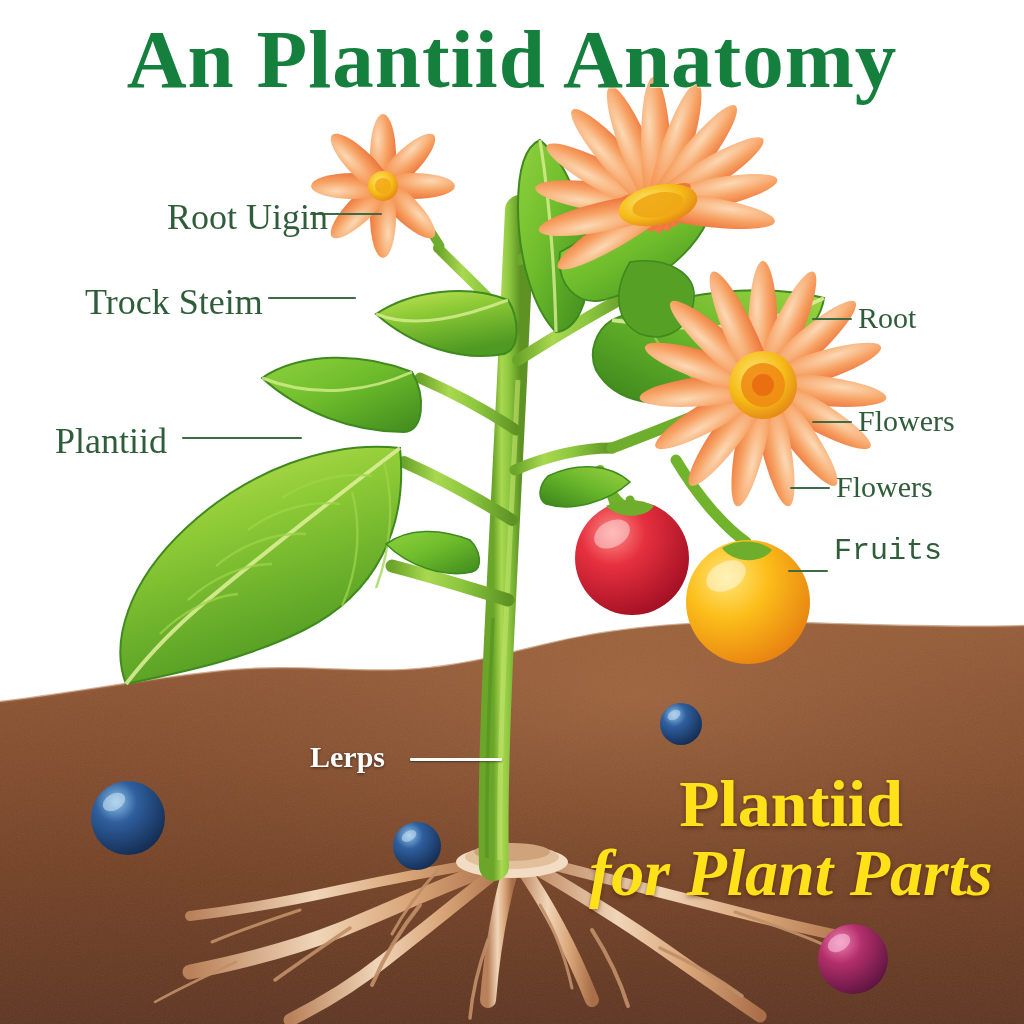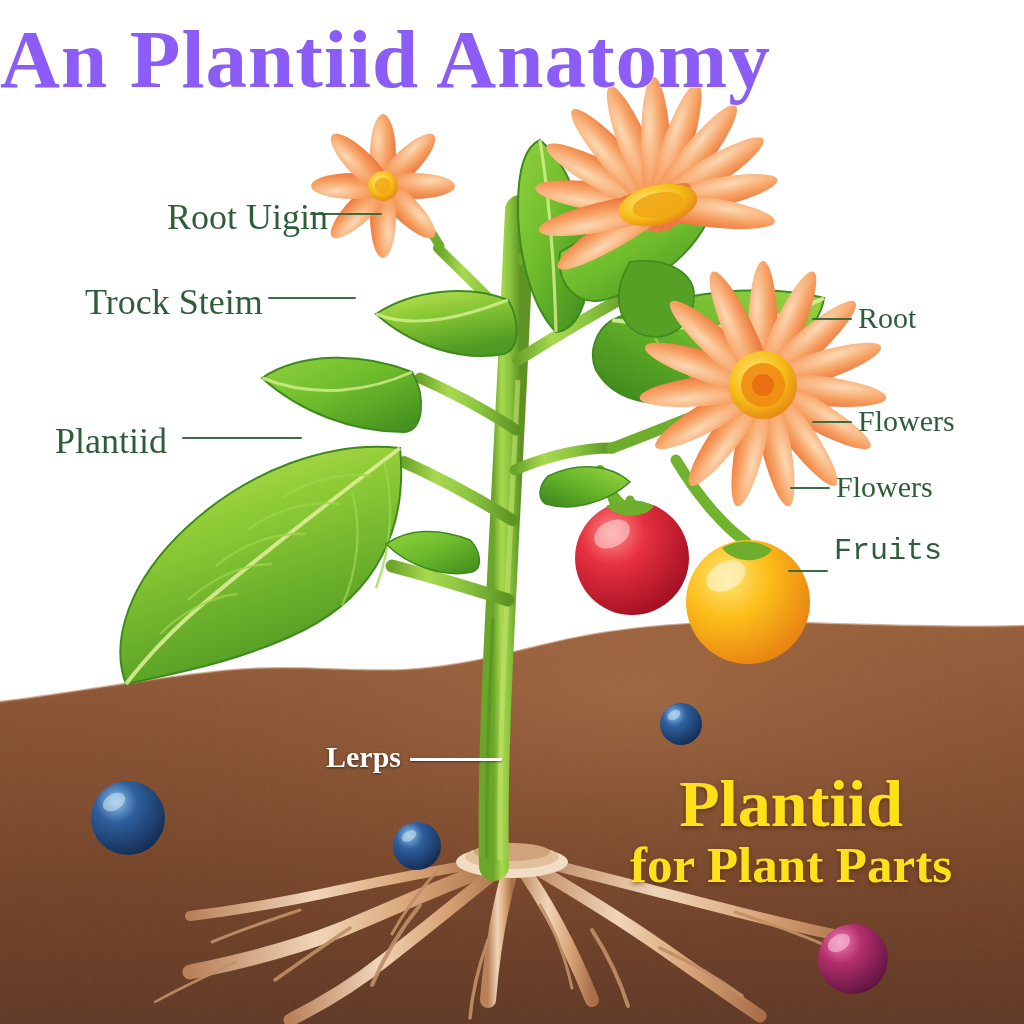--- a/index.html
+++ b/index.html
@@ -12,24 +12,25 @@
   }
   #poster{position:relative;width:1024px;height:1024px;overflow:hidden;background:#fff;}
 
   
   .layer{position:absolute;left:0;top:0;width:1024px;height:1024px;}
   .layer svg{display:block;width:1024px;height:1024px;}
 
   
   #title{
     position:absolute;left:0;top:18px;width:1024px;
+    text-align:center;
     font-family:"Liberation Serif", serif;
     font-size:83px;line-height:1.0;
     font-weight:700;
-    color:#8b5cf6;
+    color:#15803d;
     letter-spacing:1px;
     white-space:nowrap;
     text-shadow:0 1px 0 rgba(255,255,255,.6);
     z-index:40;
   }
 
   
   .label{
     position:absolute;
     font-family:"Liberation Serif", serif;
@@ -62,21 +63,21 @@
     right:18px;top:772px;
     width:430px;
     text-align:center;
     z-index:39;
     font-family:"Liberation Serif", serif;
     color:#ffe11a;
     font-weight:700;
     text-shadow:0 2px 4px rgba(60,25,0,.55);
   }
   #caption .l1{display:block;font-size:66px;line-height:0.96;}
-  #caption .l2{display:block;font-size:51px;line-height:1.04;margin-top:4px;}
+  #caption .l2{display:block;font-size:66px;line-height:1.04;margin-top:4px;font-style:italic;}
 </style>
 </head>
 <body>
 
 <div id="poster">
 
   <div class="layer">
     <svg viewBox="0 0 1024 1024" xmlns="http://www.w3.org/2000/svg">
       <defs>
         <linearGradient id="soilGrad" x1="0" y1="0" x2="0" y2="1">
@@ -395,20 +396,20 @@
 
   <div class="label" style="left:167px;top:196px;">Root Uigin</div>
   <div class="label" style="left:85px;top:281px;">Trock Steim</div>
   <div class="label" style="left:55px;top:420px;">Plantiid</div>
 
   <div class="label right" style="left:858px;top:301px;">Root</div>
   <div class="label right" style="left:858px;top:404px;">Flowers</div>
   <div class="label right" style="left:836px;top:470px;">Flowers</div>
   <div class="label right" style="left:834px;top:534px;font-family:Liberation Mono, monospace;">Fruits</div>
 
-  <div class="label white" style="left:326px;top:740px;">Lerps</div>
+  <div class="label white" style="left:310px;top:740px;">Lerps</div>
 
   <div id="caption">
     <span class="l1">Plantiid</span>
     <span class="l2">for Plant Parts</span>
   </div>
 
 </div>
 
 </body></html>

